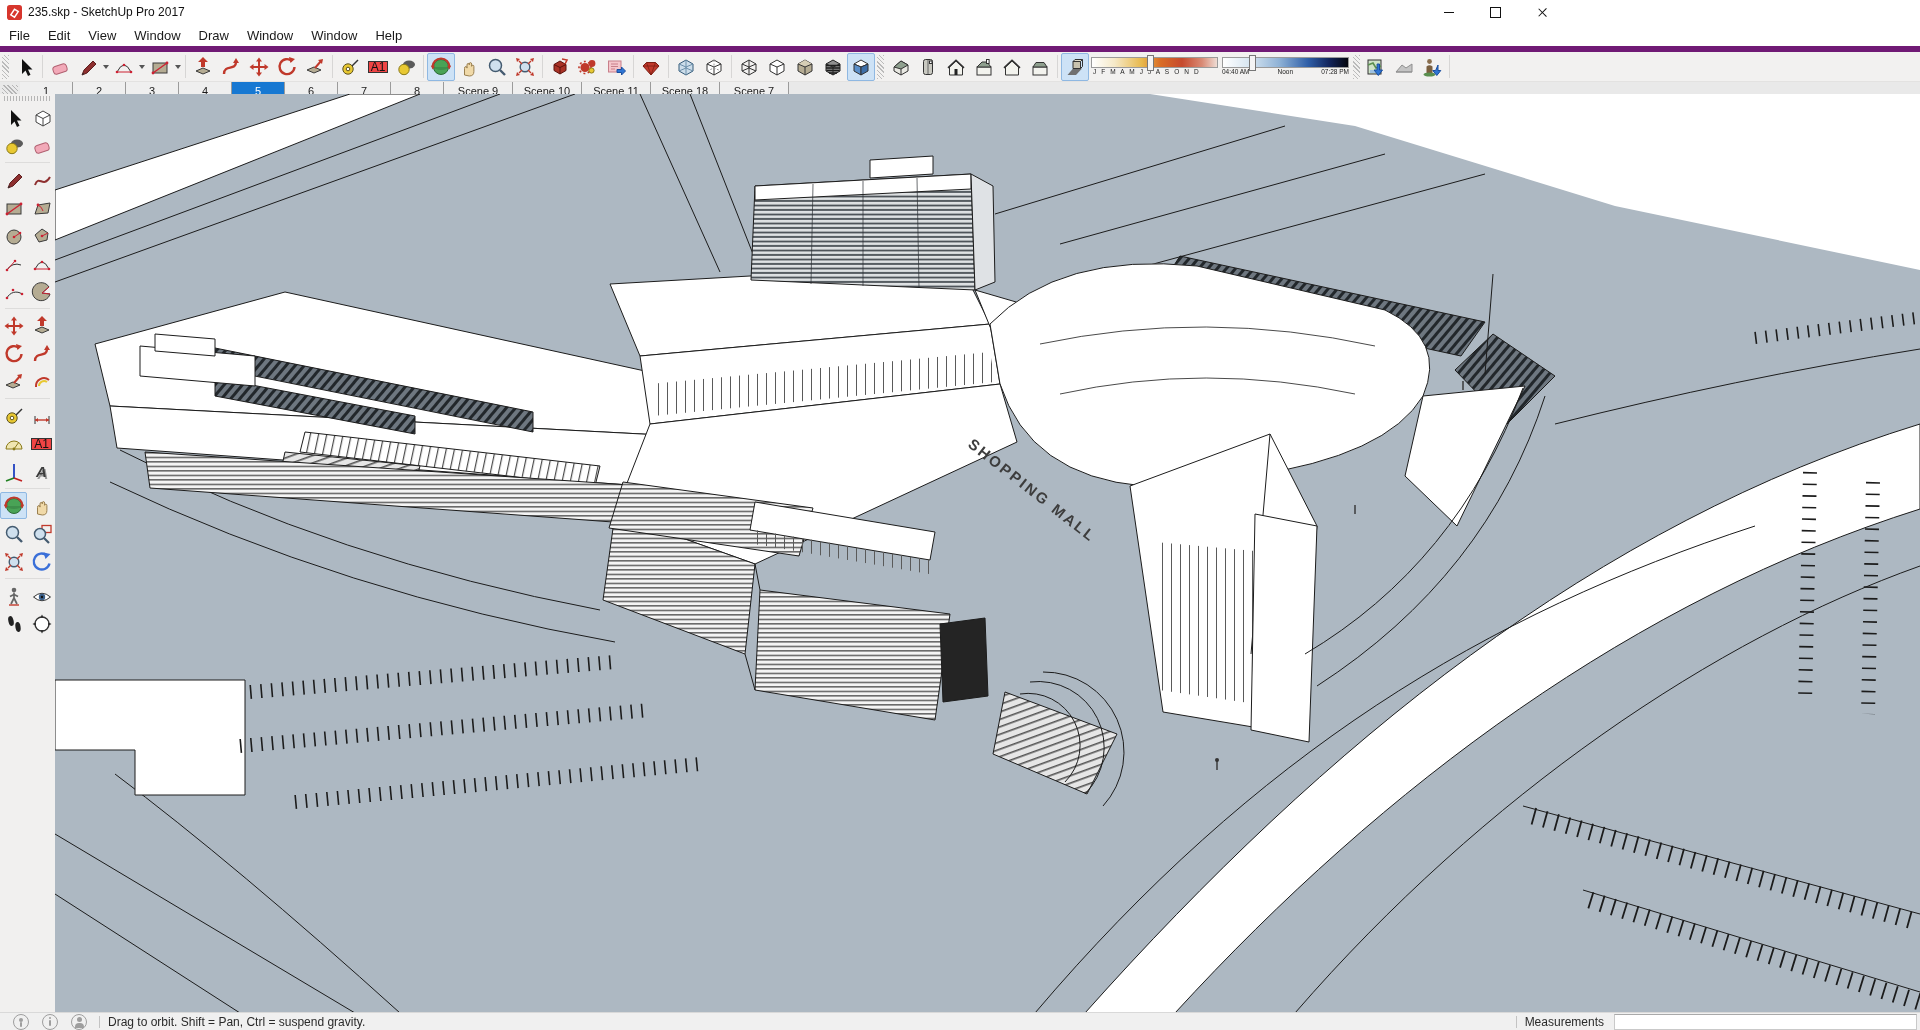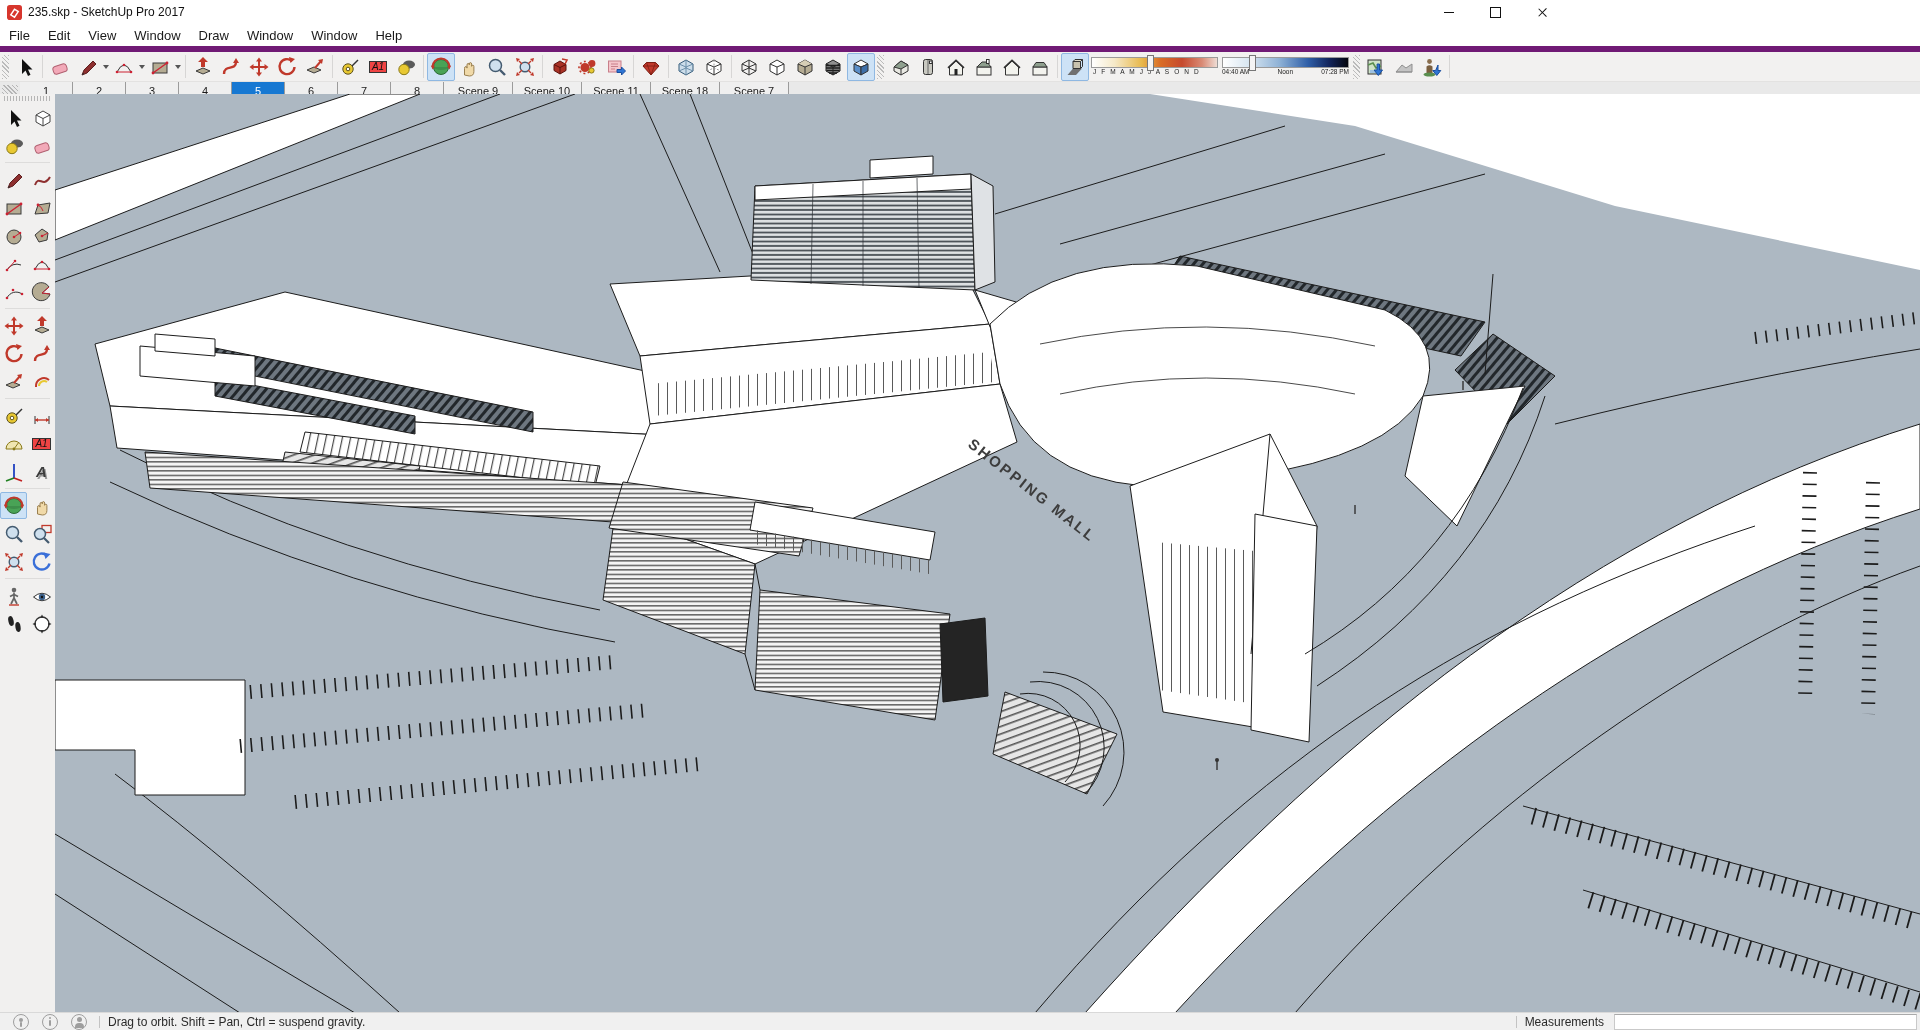--- a/index.html
+++ b/index.html
@@ -21,21 +21,21 @@
   .menubar{height:22px;background:#ffffff;display:flex;align-items:center;font-size:13px;color:#1a1a1a;border-bottom:6px solid #701a75;}
   .menu-item{padding:0 9px;height:100%;display:flex;align-items:center;cursor:default;}
   
   .toolbar{height:29px;background:#f2f1f0;display:flex;align-items:center;border-bottom:1px solid #e3e2e1;}
   .grip{width:7px;height:24px;margin:0 2px;background-image:repeating-linear-gradient(45deg,#bbb 0 1px,transparent 1px 3px);flex:none;}
   .tsep{width:1px;height:23px;background:#d7d6d5;margin:0 3px;flex:none;}
   .tbi{width:26px;height:26px;display:flex;align-items:center;justify-content:center;flex:none;border:1px solid transparent;border-radius:2px;}
   .tbi.active{background:#cde2f6;border-color:#8fb8e2;}
   .caret{width:8px;height:26px;display:flex;align-items:center;justify-content:center;flex:none;}
   .caret i{width:0;height:0;border-left:3px solid transparent;border-right:3px solid transparent;border-top:4px solid #555;}
-  .a1{display:inline-block;border:1px solid #333;background:#ef4444;font-size:10px;line-height:10px;padding:0 2px;color:#111;font-style:italic;}
+  .a1{display:inline-block;border:1px solid #333;background:#ef4444;font-size:12px;line-height:10px;padding:0 2px;color:#111;}
   .t3d{font-weight:bold;font-style:italic;font-size:15px;color:#3b3b3b;text-shadow:1.5px 1.5px 0 #9a9a9a;}
   
   .slider{width:127px;height:26px;display:flex;flex-direction:column;justify-content:center;flex:none;margin:0 2px;}
   .strack{position:relative;height:9px;border:1px solid #9a9a9a;background:#fff;}
   .strack.date{background:linear-gradient(90deg,#ffffff 0%,#f5e9c8 18%,#e8b84b 40%,#d96c26 55%,#c64a2e 72%,#d98a75 88%,#eedcd4 100%);}
   .strack.time{background:linear-gradient(90deg,#ffffff 0%,#d5e4f0 22%,#8fb2d6 45%,#2f5fa8 68%,#13255c 85%,#05060e 100%);}
   .shandle{position:absolute;top:-3px;width:5px;height:14px;background:#f4f4f4;border:1px solid #777;}
   .slabels{display:flex;justify-content:space-between;font-size:6.5px;color:#222;line-height:8px;}
   .smonths{font-size:6.5px;letter-spacing:1.6px;color:#222;line-height:8px;text-align:left;padding-left:2px;white-space:nowrap;}
   

